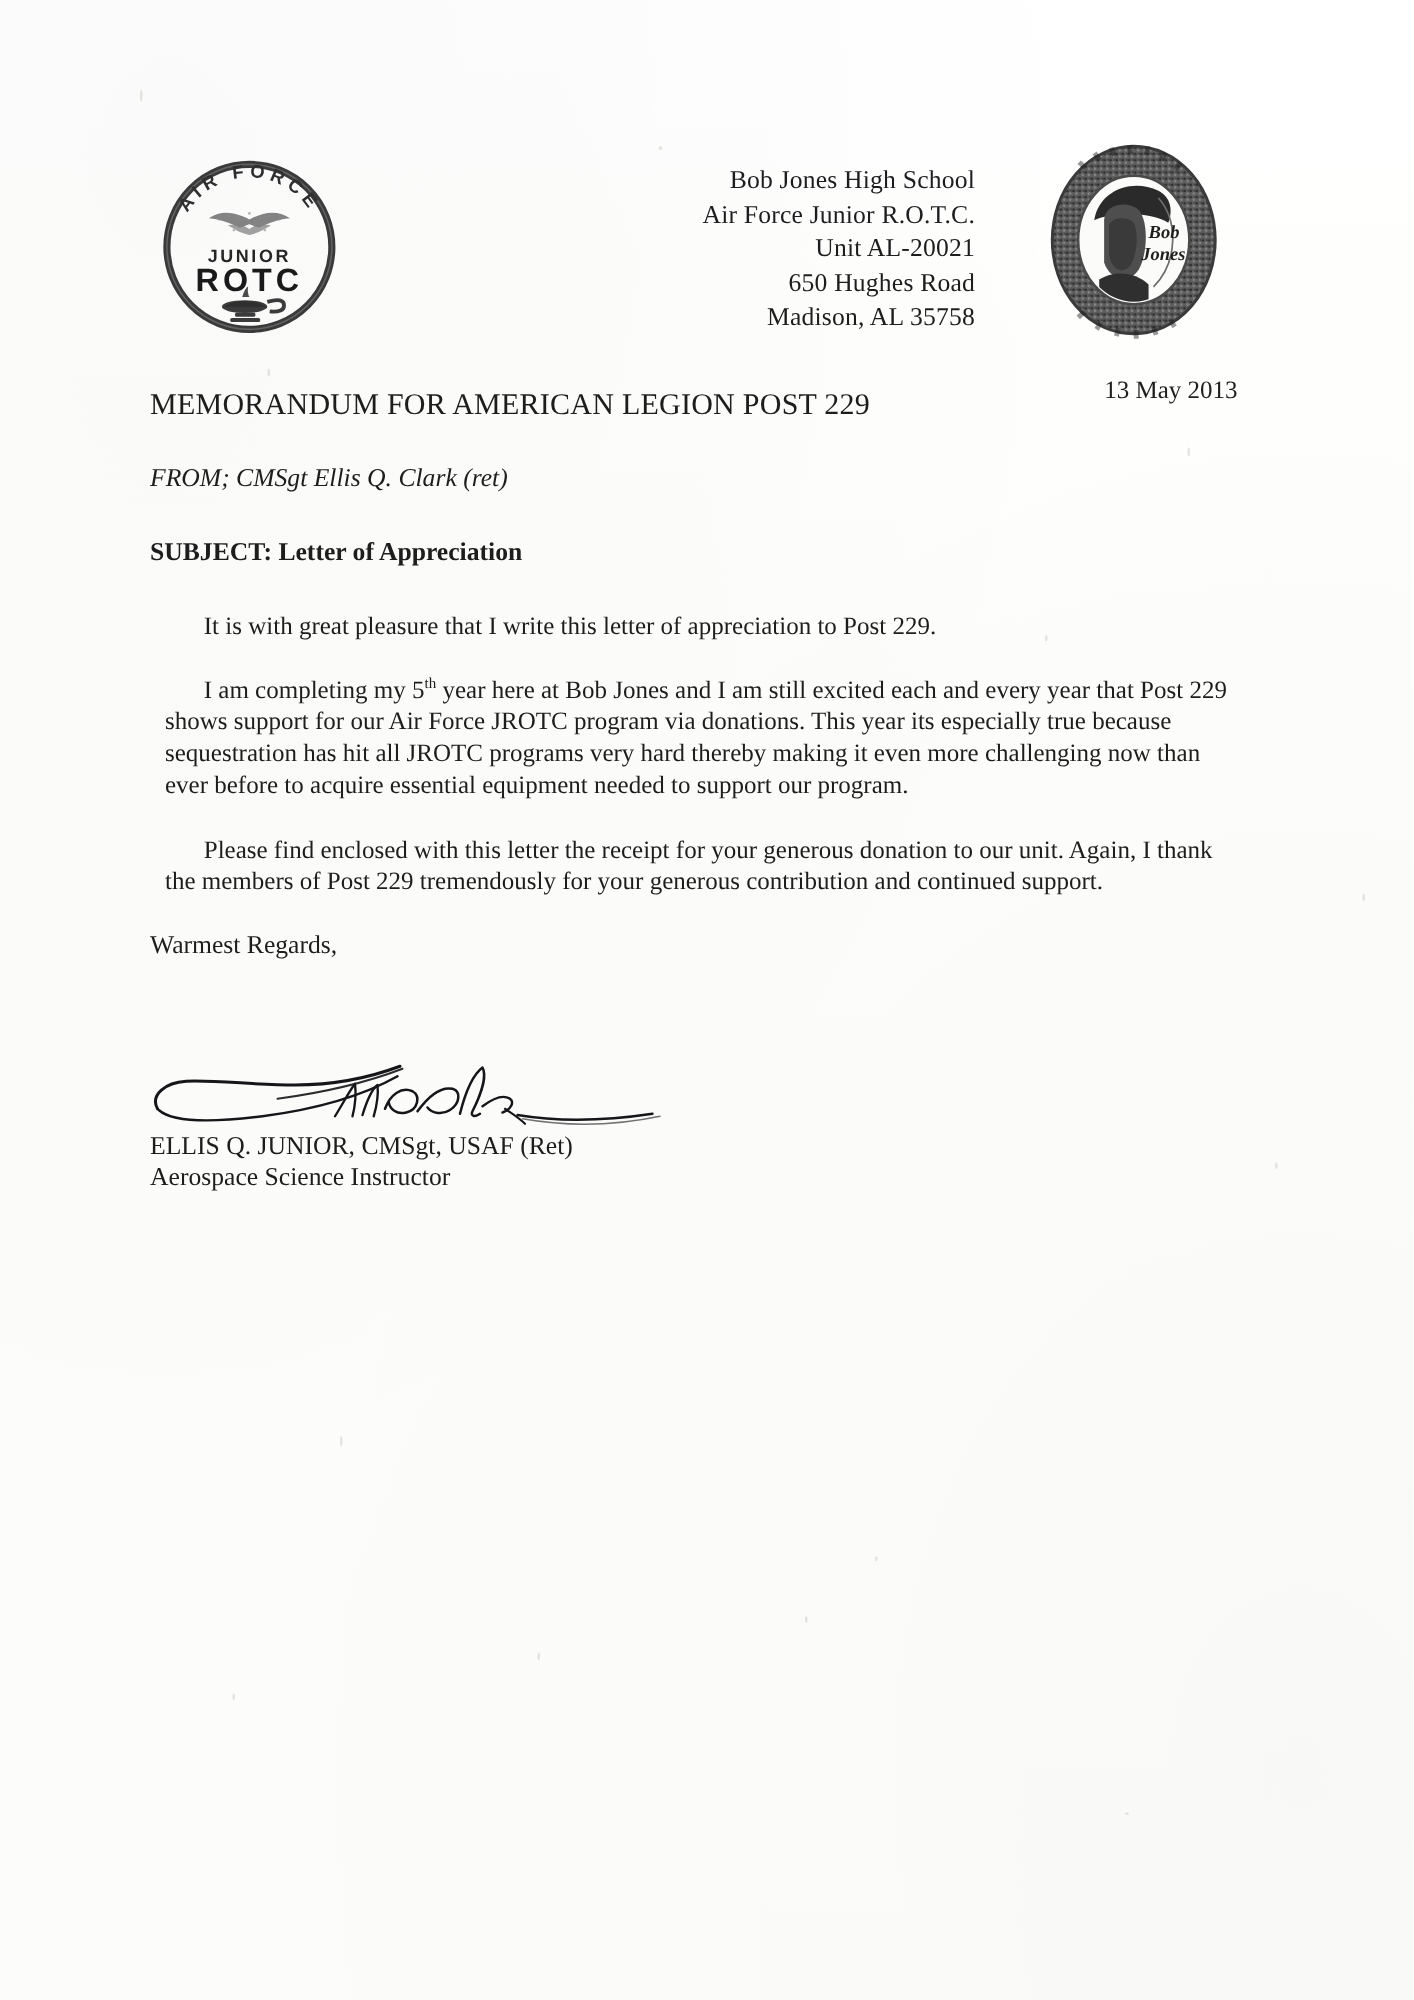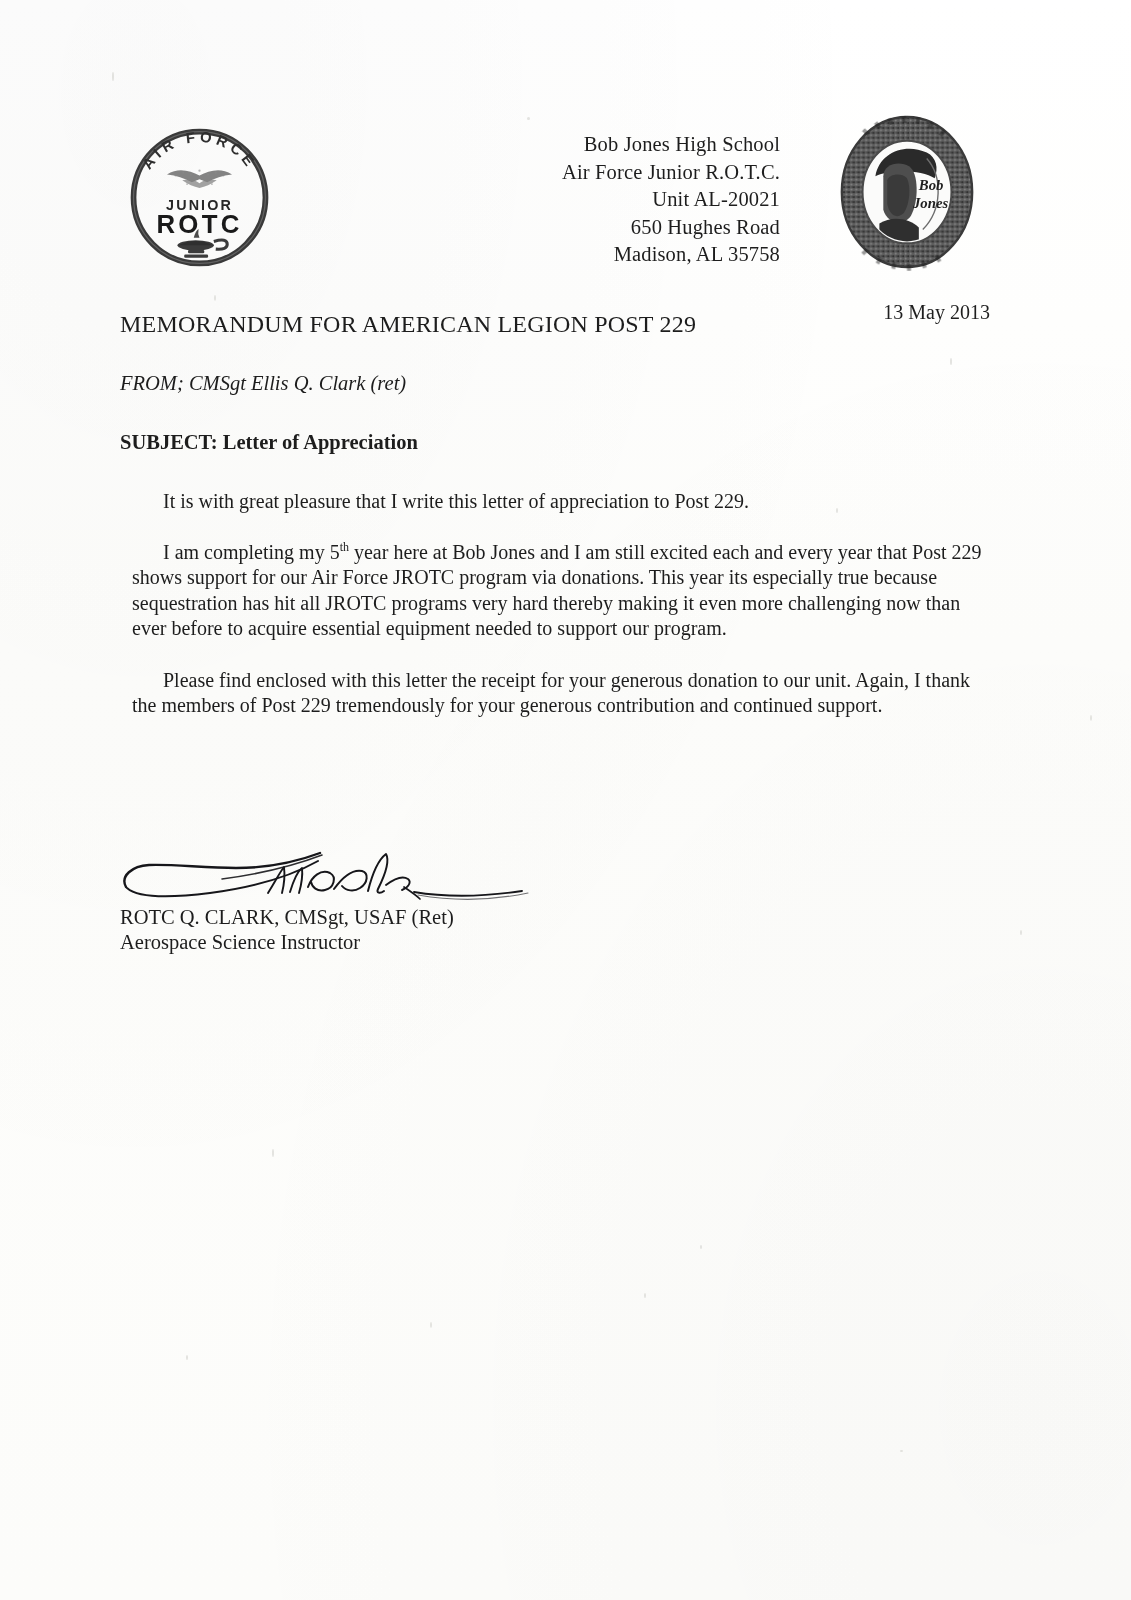--- a/index.html
+++ b/index.html
@@ -294,20 +294,21 @@
     <p class="memo-line">MEMORANDUM FOR AMERICAN LEGION POST 229</p>
     <p class="from-line">FROM;  CMSgt Ellis Q. Clark (ret)</p>
     <p class="subject-line">SUBJECT: Letter of Appreciation</p>
 
     <p class="para">It is with great pleasure that I write this letter of appreciation to Post 229.</p>
 
     <p class="para"><span>I am completing my 5</span><sup>th</sup><span> year here at Bob Jones and I am still excited each and every year that Post 229 shows support for our Air Force JROTC program via donations.  This year its especially true because sequestration has hit all JROTC programs very hard thereby making it even more challenging now than ever before to acquire essential equipment needed to support our program.</span></p>
 
     <p class="para">Please find enclosed with this letter the receipt for your generous donation to our unit.  Again, I thank the members of Post 229 tremendously for your generous contribution and continued support.</p>
 
+    <p class="closing">Warmest Regards,</p>
   </div>
 
   <div class="signature-area">
     <svg viewBox="0 0 420 72" width="420" height="72" aria-hidden="true">
       <g fill="none" stroke="#16161a" stroke-linecap="round" stroke-linejoin="round">
 
         <path d="M8 52 C 2 41, 14 31, 31 30 C 55 29, 86 33, 118 33
                  C 150 33, 178 27, 202 18" stroke-width="2.4"></path>
         <path d="M9 53 C 20 63, 52 63, 92 58 C 130 53, 168 44, 200 26" stroke-width="2"></path>
 
@@ -326,16 +327,16 @@
 
         <path d="M286 52 C 292 56, 298 60, 302 64" stroke-width="1.7"></path>
 
         <path d="M296 57 C 326 62, 364 62, 404 56" stroke-width="1.9"></path>
         <path d="M300 60 C 334 66, 372 66, 410 58" stroke-width="1.2" opacity=".6"></path>
       </g>
     </svg>
   </div>
 
   <div class="sig-block">
-    <div>ROTC Q. CLARK, CMSgt, USAF (Ret)</div>
+    <div>ELLIS Q. JUNIOR, CMSgt, USAF (Ret)</div>
     <div>Aerospace Science Instructor</div>
   </div>
 </div>
 
 </body></html>

